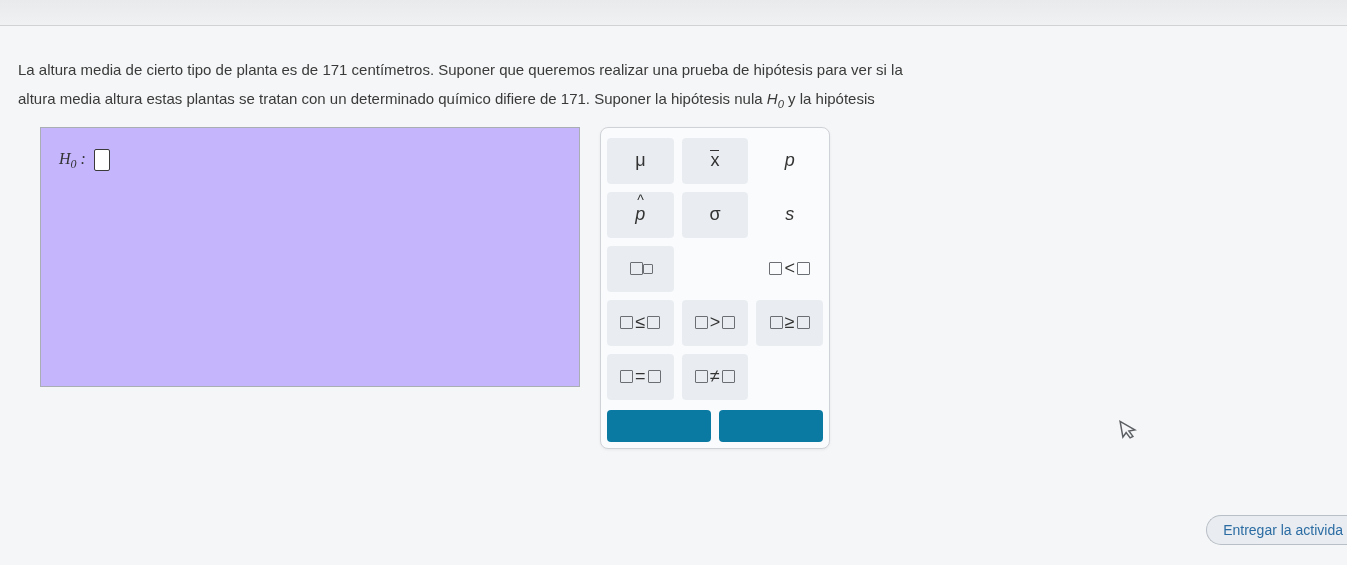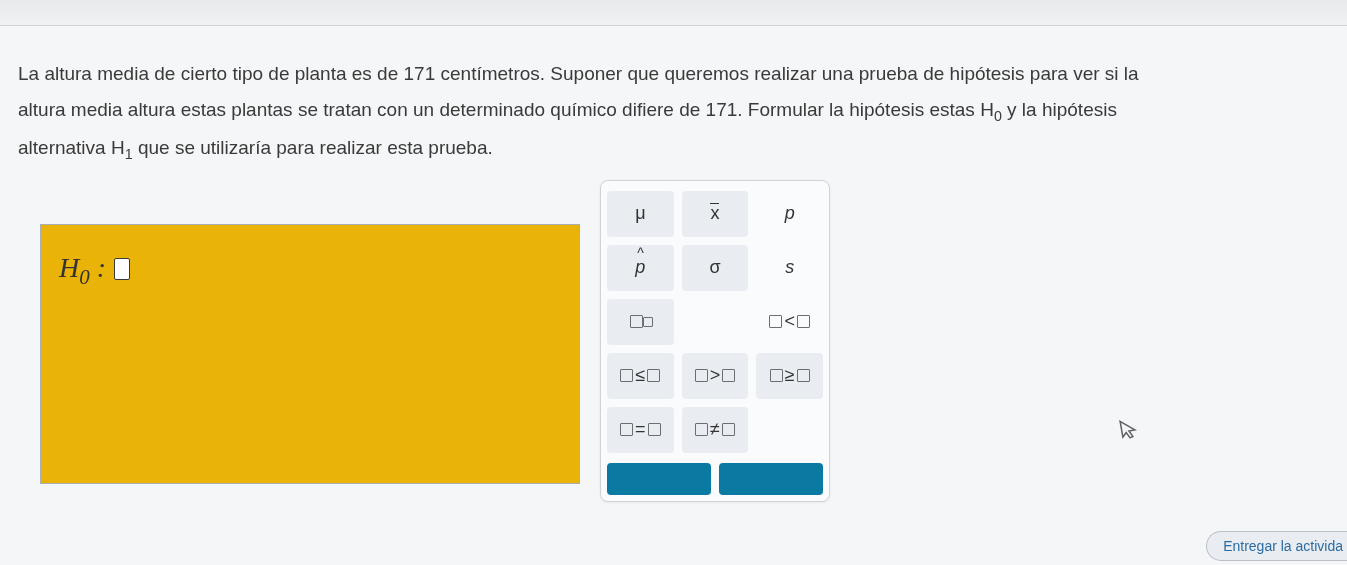--- a/index.html
+++ b/index.html
@@ -11,44 +11,43 @@
     overflow: hidden;
     position: relative;
   }
   .top-fade {
     height: 26px;
     background: linear-gradient(#e8eaec, #f0f1f3);
     border-bottom: 1px solid #d0d3d6;
   }
   .problem-text {
     padding: 30px 26px 12px 18px;
-    font-size: 19px;
+    font-size: 15px;
     color: #3a3a3a;
     line-height: 1.9;
   }
-  .sub { }
+  .sub { font-style: italic; }
   .subscript { font-size: 0.75em; vertical-align: sub; }
   .work-area {
     display: flex;
     gap: 20px;
     padding: 0 40px;
     align-items: flex-start;
   }
   .answer-box {
     width: 540px;
     height: 260px;
     border: 1px solid #a9aeb4;
-    background: #eab308;
+    background: #c4b5fd;
     padding: 14px 18px;
-    font-size: 28px;
+    font-size: 16px;
     color: #333;
     line-height: 2.1;
     font-family: 'Times New Roman', serif;
     font-style: italic;
-    margin-top: 44px;
   }
   .answer-row { display: flex; align-items: center; gap: 8px; }
   .placeholder {
     display: inline-block;
     width: 16px;
     height: 22px;
     border: 1px solid #3a3a3a;
     border-radius: 2px;
     background: #fff;
     vertical-align: middle;
@@ -127,45 +126,42 @@
     position: absolute;
     left: 1120px;
     top: 418px;
     font-size: 20px;
     color: #5c5f63;
     transform: rotate(-10deg);
   }
   .submit-btn {
     position: absolute;
     right: 0;
-    bottom: 4px;
+    bottom: 20px;
     background: #e9edf1;
     border: 1px solid #b8bfc6;
     border-right: none;
     border-radius: 16px 0 0 16px;
     padding: 6px 4px 6px 16px;
     font-size: 14px;
     color: #2b6ca3;
     cursor: pointer;
   }
 </style>
 </head>
 <body>
 
 <div class="top-fade"></div>
 
 <div class="problem-text">
   <div>
     <span>La altura media de cierto tipo de planta es de </span><span>171</span><span> centímetros. Suponer que queremos realizar una prueba de hipótesis para ver si la</span>
   </div>
   <div>
-    <span>altura media altura estas plantas se tratan con un determinado químico difiere de </span><span>171</span><span>. Formular la hipótesis estas </span><span class="sub"><span>H</span><span class="subscript">0</span></span><span> y la hipótesis</span>
-  </div>
-  <div>
-    <span>alternativa </span><span class="sub"><span>H</span><span class="subscript">1</span></span><span> que se utilizaría para realizar esta prueba.</span>
+    <span>altura media altura estas plantas se tratan con un determinado químico difiere de </span><span>171</span><span>. Suponer la hipótesis nula </span><span class="sub"><span>H</span><span class="subscript">0</span></span><span> y la hipótesis</span>
   </div>
 </div>
 
 <div class="work-area">
   <div class="answer-box">
     <div class="answer-row">
       <span><span>H</span><span class="subscript">0</span><span> : </span></span>
       <span class="placeholder"></span>
     </div>
   </div>

